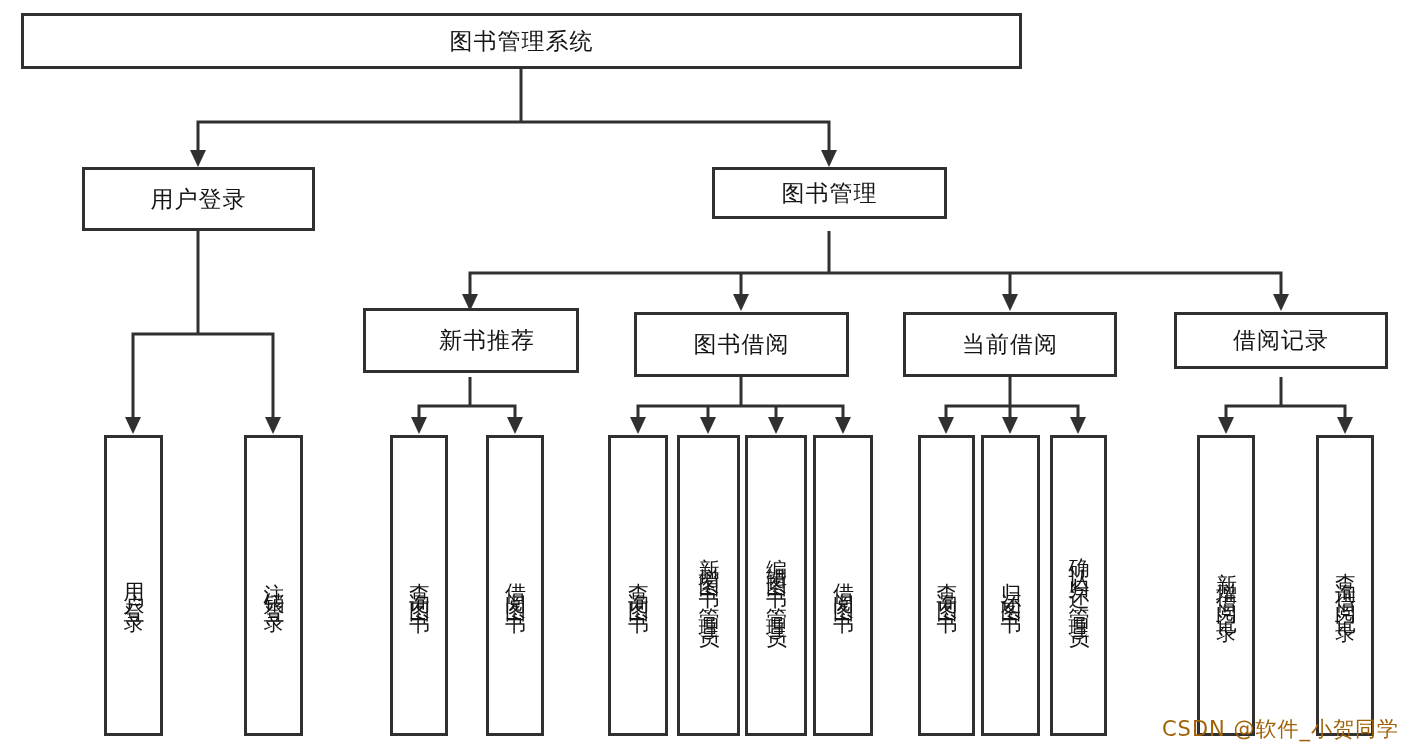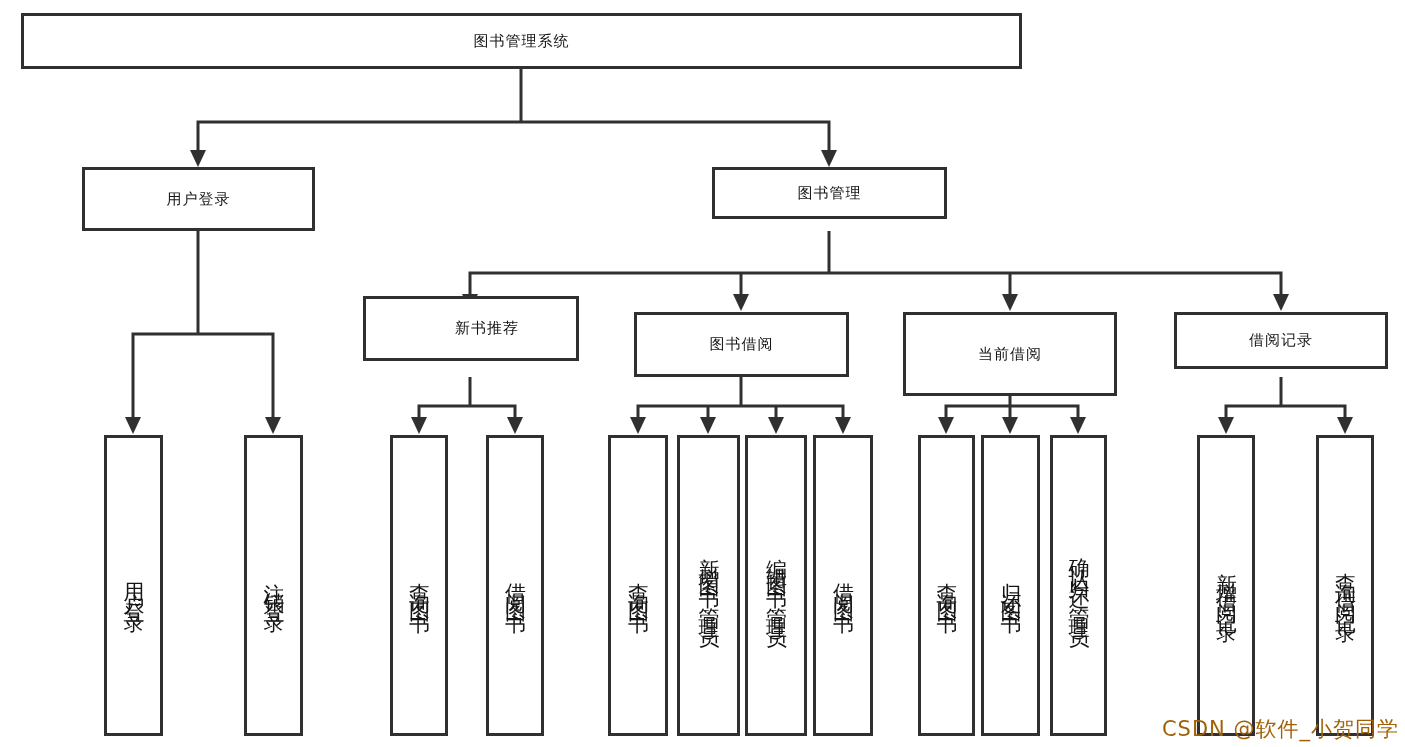--- a/index.html
+++ b/index.html
@@ -20,37 +20,37 @@
   .node {
     position: absolute;
     background: #ffffff;
     border: 3px solid #303030;
     box-sizing: border-box;
     display: flex;
     align-items: center;
     justify-content: center;
     color: #151515;
   }
-  .h-node { font-size: 15px; letter-spacing: 1px; white-space: nowrap; }
+  .h-node { font-size: 23px; letter-spacing: 1px; white-space: nowrap; }
   .leaf { top: 435px; height: 301px; }
   .v-label {
     writing-mode: vertical-rl;
     text-orientation: mixed;
     font-size: 21px;
     line-height: 1;
     letter-spacing: 10px;
     white-space: nowrap;
   }
   
   .n-root        { left: 21px;  top: 13px;  width: 1001px; height: 56px; }
   .n-user-login  { left: 82px;  top: 167px; width: 233px;  height: 64px; }
   .n-book-mgmt   { left: 712px; top: 167px; width: 235px;  height: 52px; }
-  .n-new-book    { left: 363px; top: 296px; width: 216px;  height: 65px; padding-left: 32px; }
+  .n-new-book    { left: 363px; top: 308px; width: 216px;  height: 65px; padding-left: 32px; }
   .n-book-borrow { left: 634px; top: 312px; width: 215px;  height: 65px; text-align: right; }
-  .n-current     { left: 903px; top: 312px; width: 214px;  height: 84px; }
+  .n-current     { left: 903px; top: 312px; width: 214px;  height: 65px; }
   .n-records     { left: 1174px;top: 312px; width: 214px;  height: 57px; }
   .l-a1 { left: 104px;  width: 59px; }
   .l-a2 { left: 244px;  width: 59px; }
   .l-b1 { left: 390px;  width: 58px; }
   .l-b2 { left: 486px;  width: 58px; }
   .l-c1 { left: 608px;  width: 60px; }
   .l-c2 { left: 677px;  width: 63px; }
   .l-c3 { left: 745px;  width: 62px; }
   .l-c4 { left: 813px;  width: 60px; }
   .l-d1 { left: 918px;  width: 57px; }

